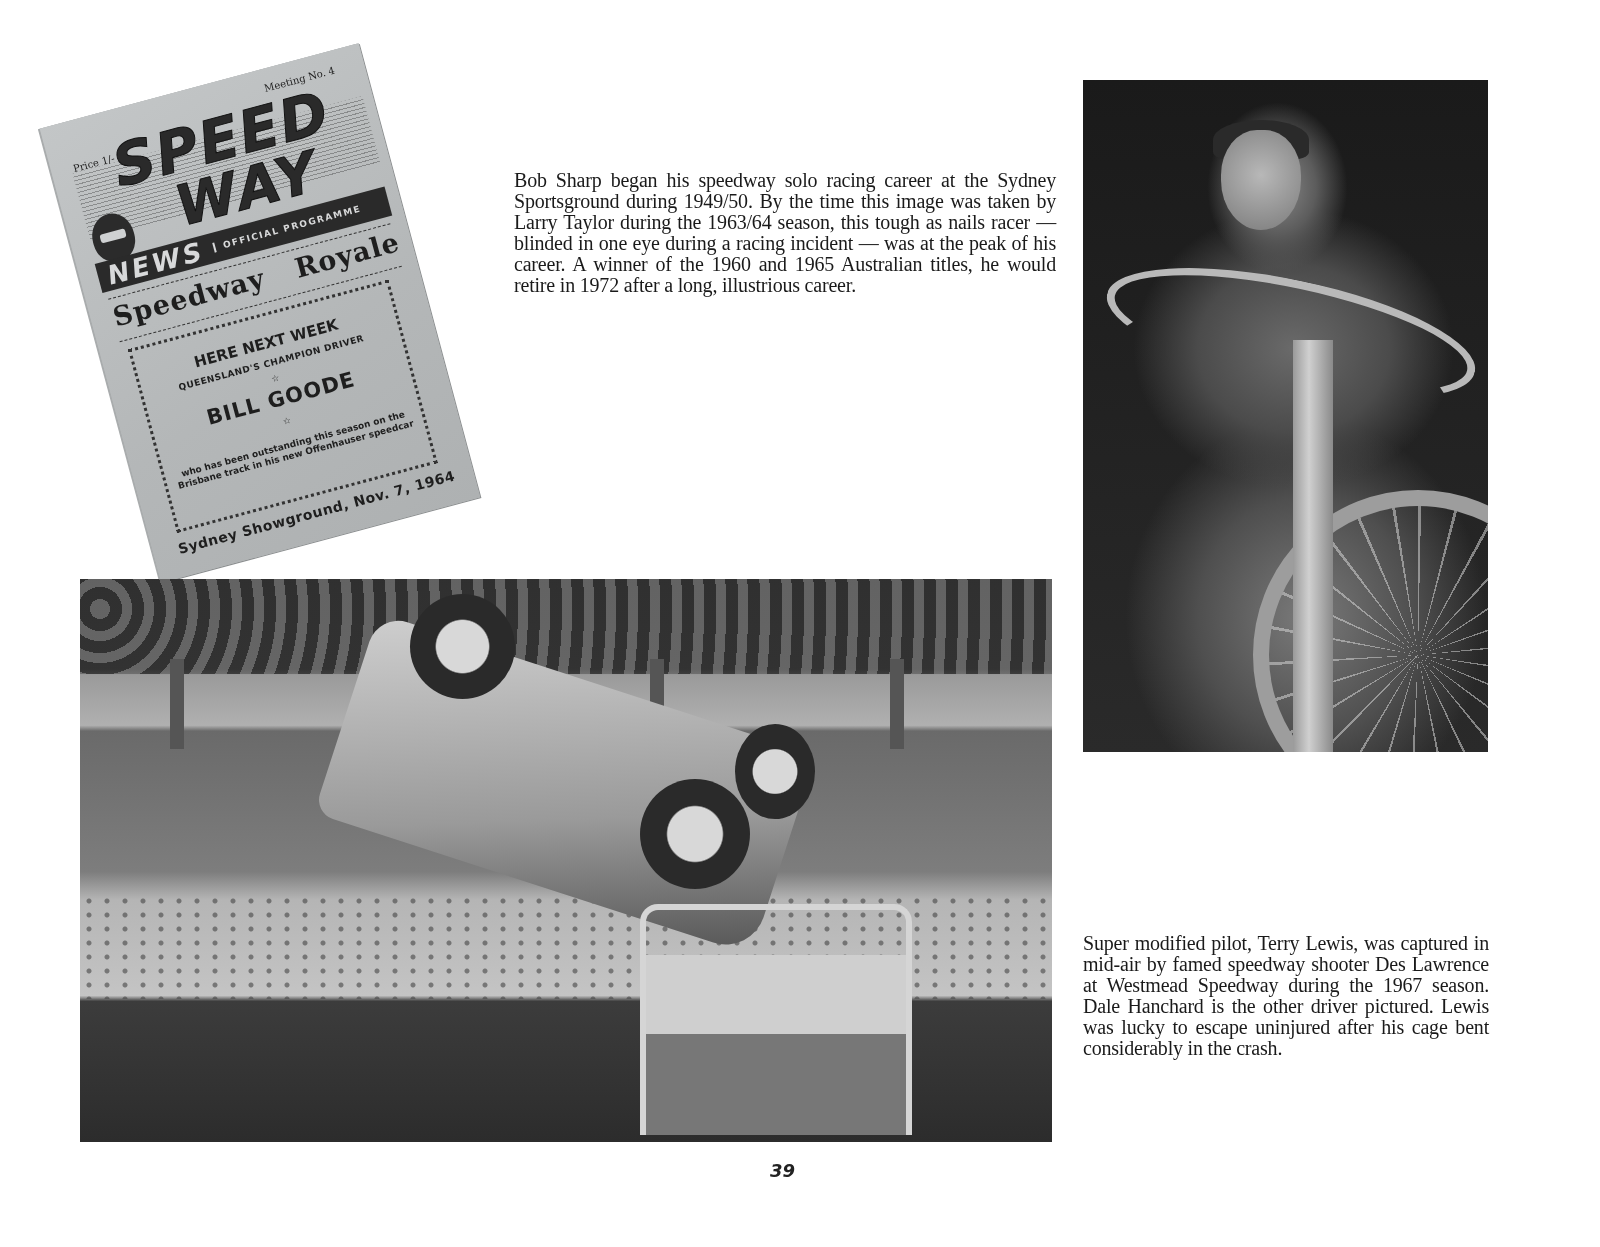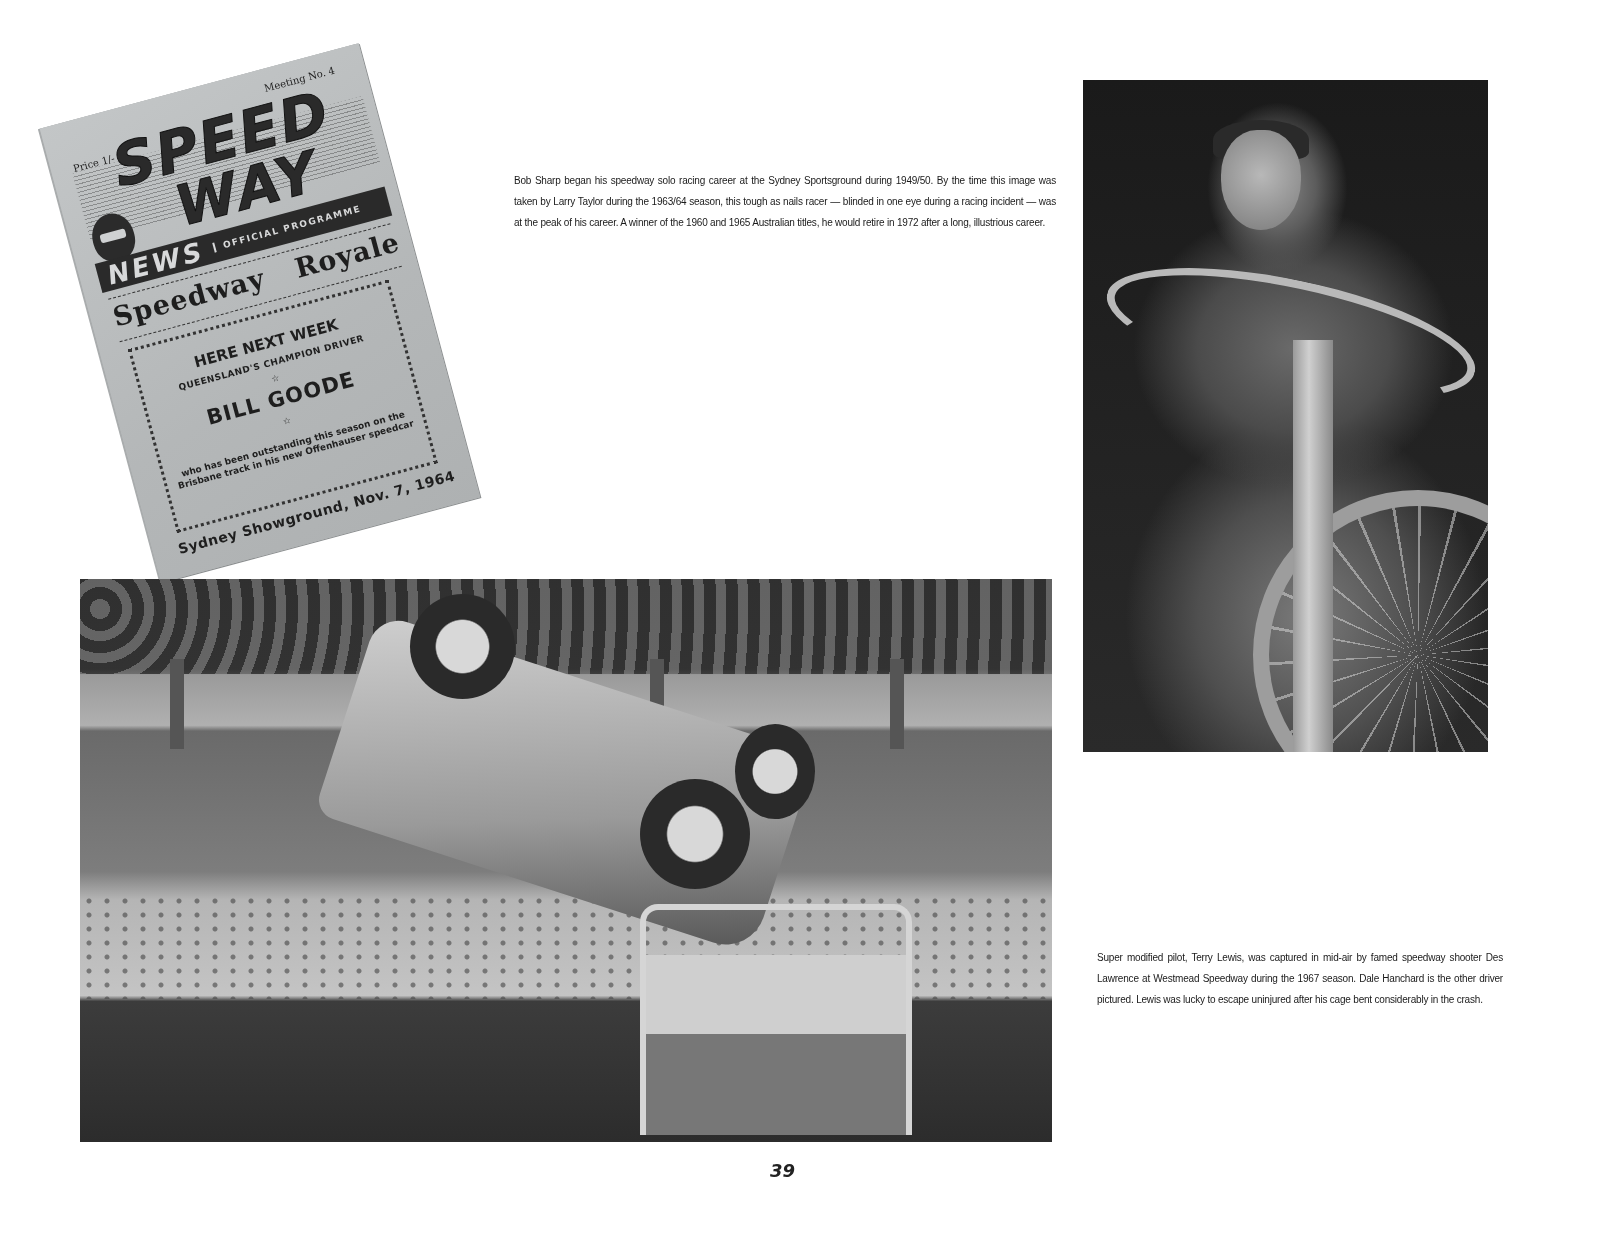--- a/index.html
+++ b/index.html
@@ -68,21 +68,21 @@
     .prog-star { margin-top: 6px; font-size: 9px; }
     .prog-bill { margin-top: 4px; font-weight: bold; font-size: 21px; letter-spacing: 1px; }
     .prog-desc { margin-top: 14px; font-size: 9px; font-weight: bold; line-height: 1.25; }
     .prog-venue {
       position: absolute; left: 18px; top: 434px; width: 300px; text-align: center;
       font-family: "DejaVu Sans", sans-serif; font-weight: bold; font-size: 14px; letter-spacing: 0.5px;
     }
 
     
     .caption {
-      position: absolute; font-family: Liberation Sans, sans-serif; font-size: 10px;
+      position: absolute; font-family: Liberation Serif, serif; font-size: 20px;
       line-height: 21px; color: #1a1a1a; text-align: justify; letter-spacing: -0.2px;
     }
     .caption-top { left: 514px; top: 170px; width: 542px; }
     .caption-bottom { left: 1083px; top: 933px; width: 406px; text-align: justify; }
 
     
     .photo { position: absolute; overflow: hidden; }
     .photo-portrait {
       left: 1083px; top: 80px; width: 405px; height: 672px;
       background: radial-gradient(ellipse 70px 85px at 48% 16%, #8a8a8a 0%, #5c5c5c 55%, transparent 100%),
@@ -176,15 +176,15 @@
   <div class="crowd"></div>
   <div class="fence-posts"></div>
   <div class="wall-spots"></div>
   <div class="car-flying"></div>
   <div class="tyre" style="left:330px;top:15px;width:105px;height:105px"></div>
   <div class="tyre" style="left:655px;top:145px;width:80px;height:95px"></div>
   <div class="tyre" style="left:560px;top:200px;width:110px;height:110px"></div>
   <div class="car-ground"></div>
 </div>
 
-<p class="caption caption-bottom" style="margin:14px">Super modified pilot, Terry Lewis, was captured in mid-air by famed speedway shooter Des Lawrence at Westmead Speedway during the 1967 season. Dale Hanchard is the other driver pictured. Lewis was lucky to escape uninjured after his cage bent considerably in the crash.</p>
+<p class="caption caption-bottom" style="margin:0">Super modified pilot, Terry Lewis, was captured in mid-air by famed speedway shooter Des Lawrence at Westmead Speedway during the 1967 season. Dale Hanchard is the other driver pictured. Lewis was lucky to escape uninjured after his cage bent considerably in the crash.</p>
 
 <div class="page-number">39</div>
 
 </body></html>

